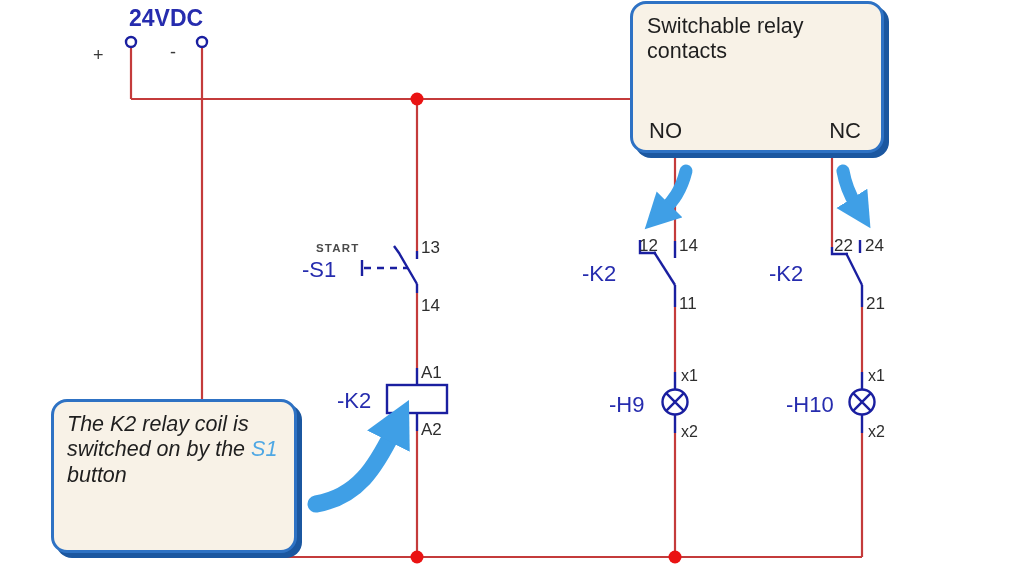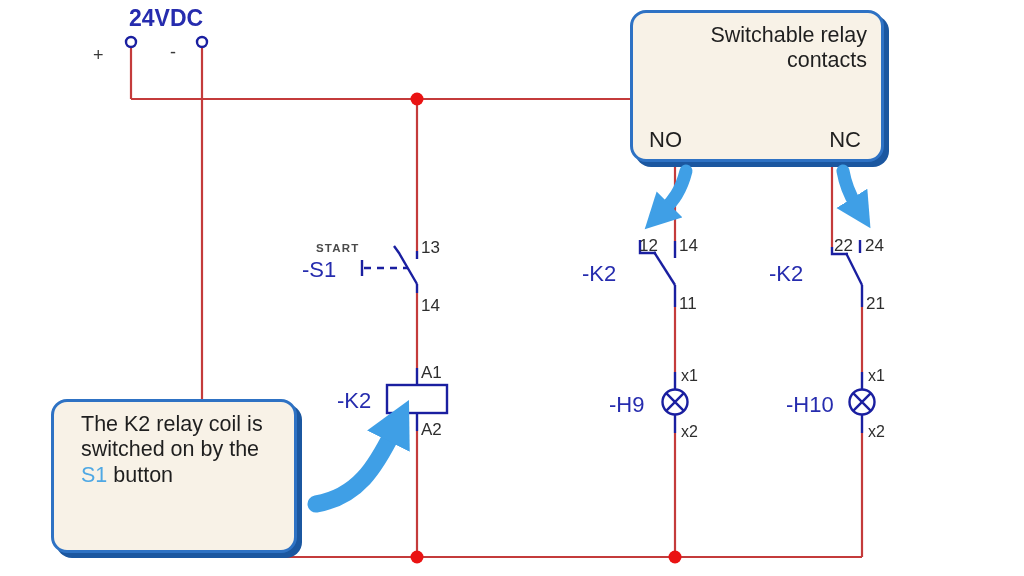--- a/index.html
+++ b/index.html
@@ -8,27 +8,27 @@
     font-family:"Liberation Sans", sans-serif;overflow:hidden;margin-left:10px;
   }
   #circuit,#arrows{position:absolute;left:0;top:0;}
   #circuit{z-index:1;}
   .callout{
     position:absolute;z-index:2;background:#f8f2e7;
     border:3px solid #2e72c4;border-radius:16px;
     box-shadow:5px 5px 0 #1b57a0;color:#1f1f1f;
   }
   .callout .title{font-size:21.5px;line-height:1.18;padding:10px 14px;}
-  #callout-contacts{left:620px;top:10px;width:248px;height:146px;text-align:right;}
+  #callout-contacts{left:620px;top:1px;width:248px;height:146px;}
   #callout-contacts .nonc{
     position:absolute;left:16px;right:20px;bottom:6px;
     display:flex;justify-content:space-between;font-size:22px;gap:44px;
   }
   #callout-coil{left:41px;top:399px;width:240px;height:148px;}
-  #callout-coil .title{padding:10px 27px;}
+  #callout-coil .title{padding:10px 13px;font-style:italic;}
   .hl{color:#4fa8e4;}
   #arrows{z-index:3;pointer-events:none;}
   text{font-family:"Liberation Sans", sans-serif;}
   .term{font-size:17px;fill:#2e2e2e;}
   .blab{font-size:22px;fill:#262cae;font-weight:500;}
   .small{font-size:16px;fill:#2e2e2e;}
 </style>
 </head>
 <body>
 

